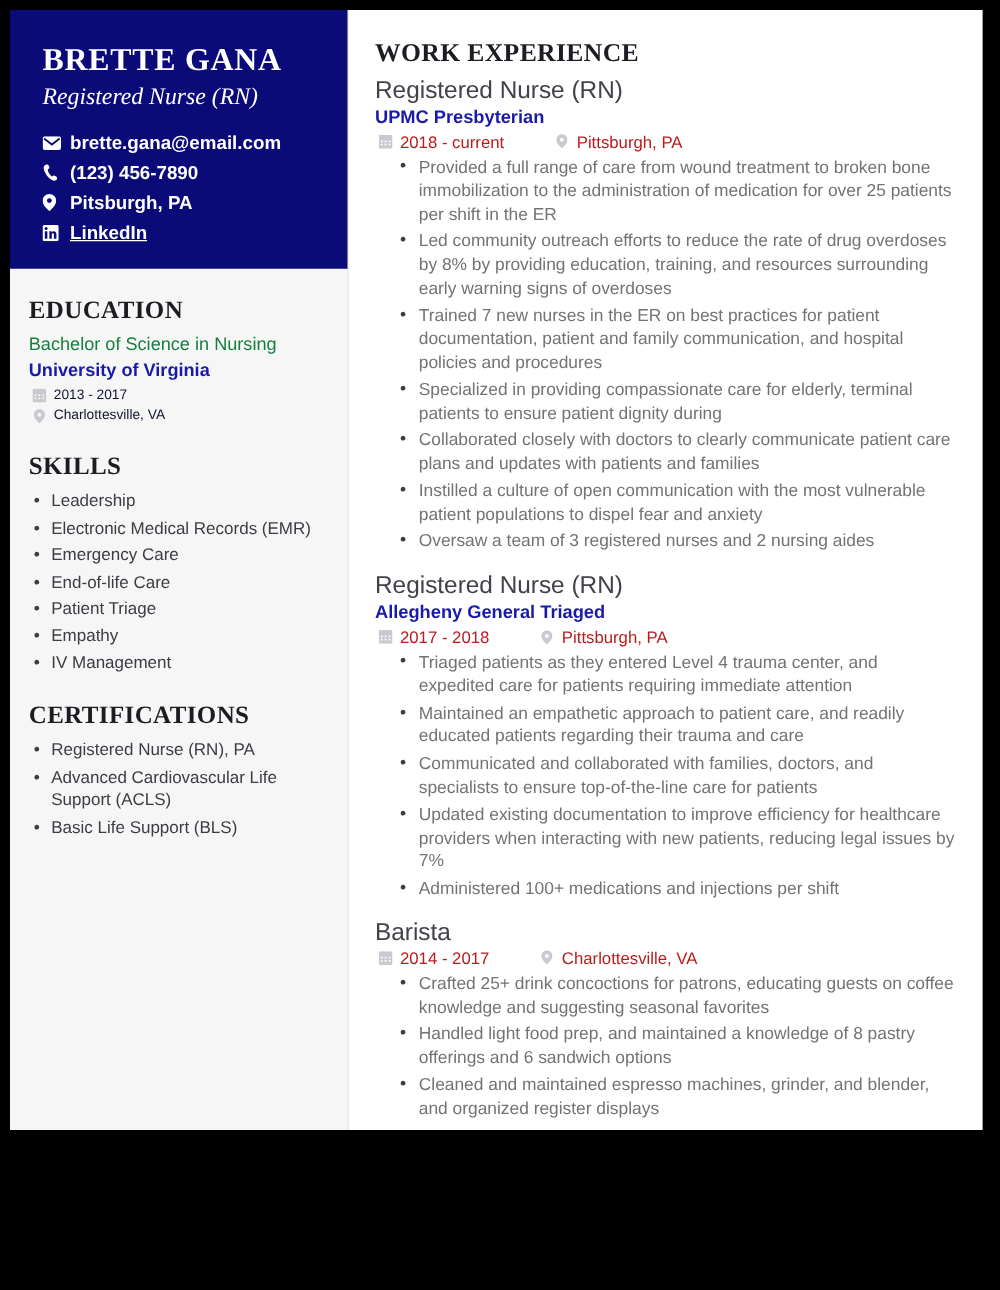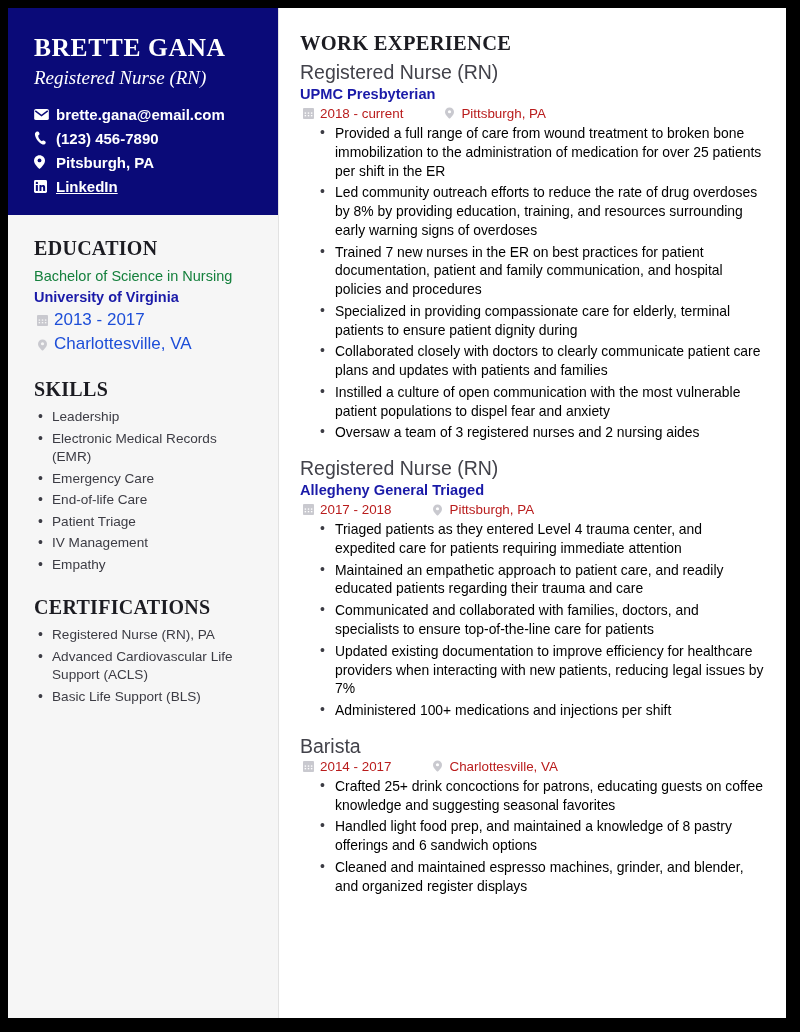--- a/index.html
+++ b/index.html
@@ -9,21 +9,21 @@
     height: 1032px;
     background: #000000;
     font-family: "Liberation Sans", sans-serif;
   }
 
   #page {
     position: absolute;
     left: 8px;
     top: 8px;
     width: 778px;
-    height: 1010px;
+    height: 896px;
     background: #ffffff;
     display: flex;
     overflow: hidden;
     justify-content: flex-end;
   }
 
   
   #sidebar {
     width: 271px;
     flex: 0 0 271px;
@@ -79,21 +79,21 @@
   }
   .contact-row .ico svg { display: block; }
 
   .contact-link {
     color: #ffffff;
     text-decoration: underline;
     font-weight: bold;
   }
 
   
-  #sidebar-body { padding: 22px 22px 0 26px; }
+  #sidebar-body { padding: 22px 22px 0 15px; }
 
   .side-heading {
     font-family: "Liberation Serif", serif;
     font-weight: bold;
     font-size: 20px;
     color: #1c1c22;
     letter-spacing: 0.3px;
     margin-bottom: 7px;
   }
 
@@ -108,22 +108,22 @@
     font-size: 14.5px;
     font-weight: bold;
     color: #1a1aa8;
     line-height: 1.3;
     margin-bottom: 3px;
   }
 
   .meta-row {
     display: flex;
     align-items: center;
-    font-size: 17px;
-    color: #1d4ed8;
+    font-size: 11px;
+    color: #0f172a;
     line-height: 1.35;
     margin-bottom: 1px;
   }
   .meta-row .ico {
     width: 16px;
     flex: 0 0 16px;
     display: inline-flex;
     align-items: center;
     justify-content: center;
     margin-right: 4px;
@@ -201,21 +201,21 @@
     justify-content: center;
     margin-right: 4px;
   }
   .job-meta .date-part { margin-right: 38px; }
 
   ul.job-bullets { list-style: none; padding-left: 20px; }
   ul.job-bullets li {
     position: relative;
     padding-left: 15px;
     font-size: 13.9px;
-    color: #000000;
+    color: #737373;
     line-height: 1.35;
     margin-bottom: 3px;
   }
   ul.job-bullets li::before {
     content: "\2022";
     position: absolute;
     left: 0;
     top: -1px;
     font-size: 14px;
     color: #3c3c44;
@@ -314,22 +314,22 @@
       </section>
 
       <section class="side-section">
         <h2 class="side-heading">SKILLS</h2>
         <ul class="side-bullets">
           <li>Leadership</li>
           <li>Electronic Medical Records (EMR)</li>
           <li>Emergency Care</li>
           <li>End-of-life Care</li>
           <li>Patient Triage</li>
+          <li>Empathy</li>
           <li>IV Management</li>
-          <li>Empathy</li>
         </ul>
       </section>
 
       <section class="side-section">
         <h2 class="side-heading">CERTIFICATIONS</h2>
         <ul class="side-bullets">
           <li>Registered Nurse (RN), PA</li>
           <li>Advanced Cardiovascular Life Support (ACLS)</li>
           <li>Basic Life Support (BLS)</li>
         </ul>

